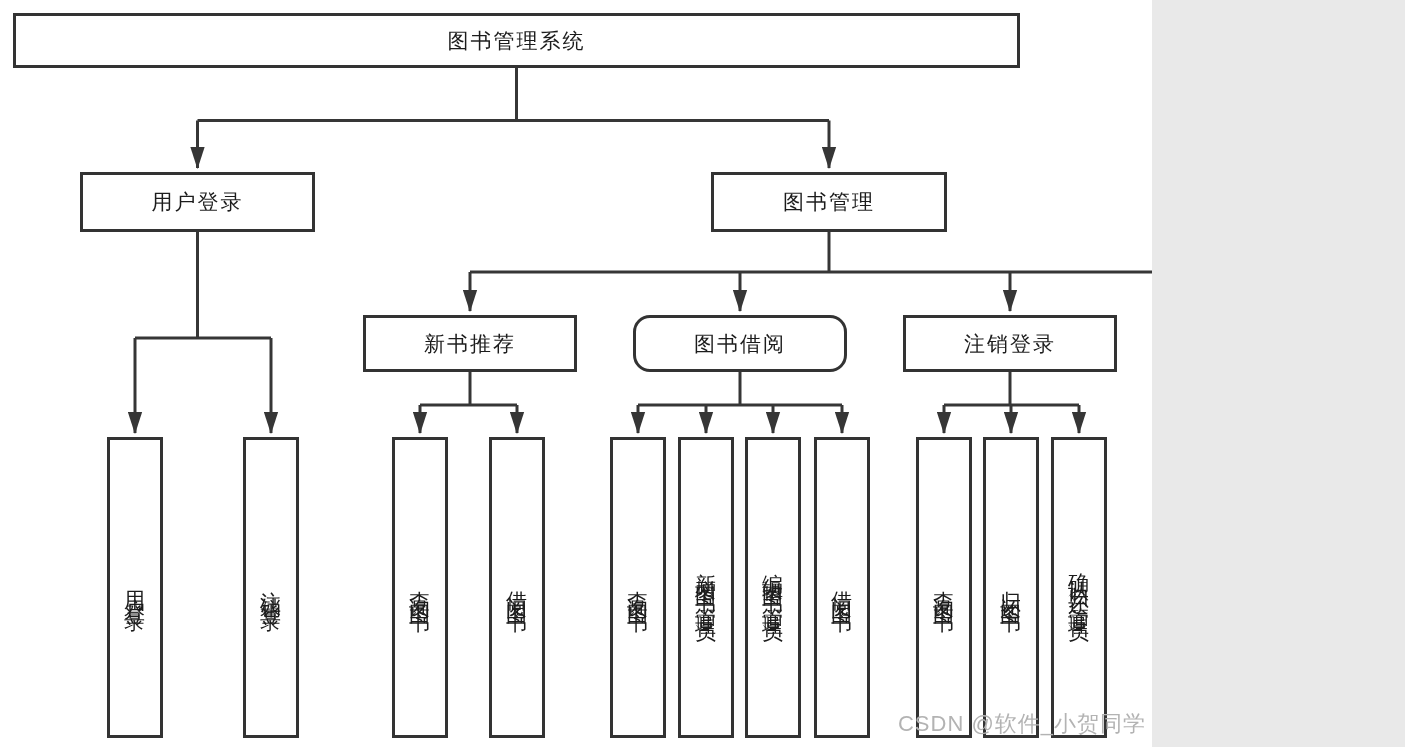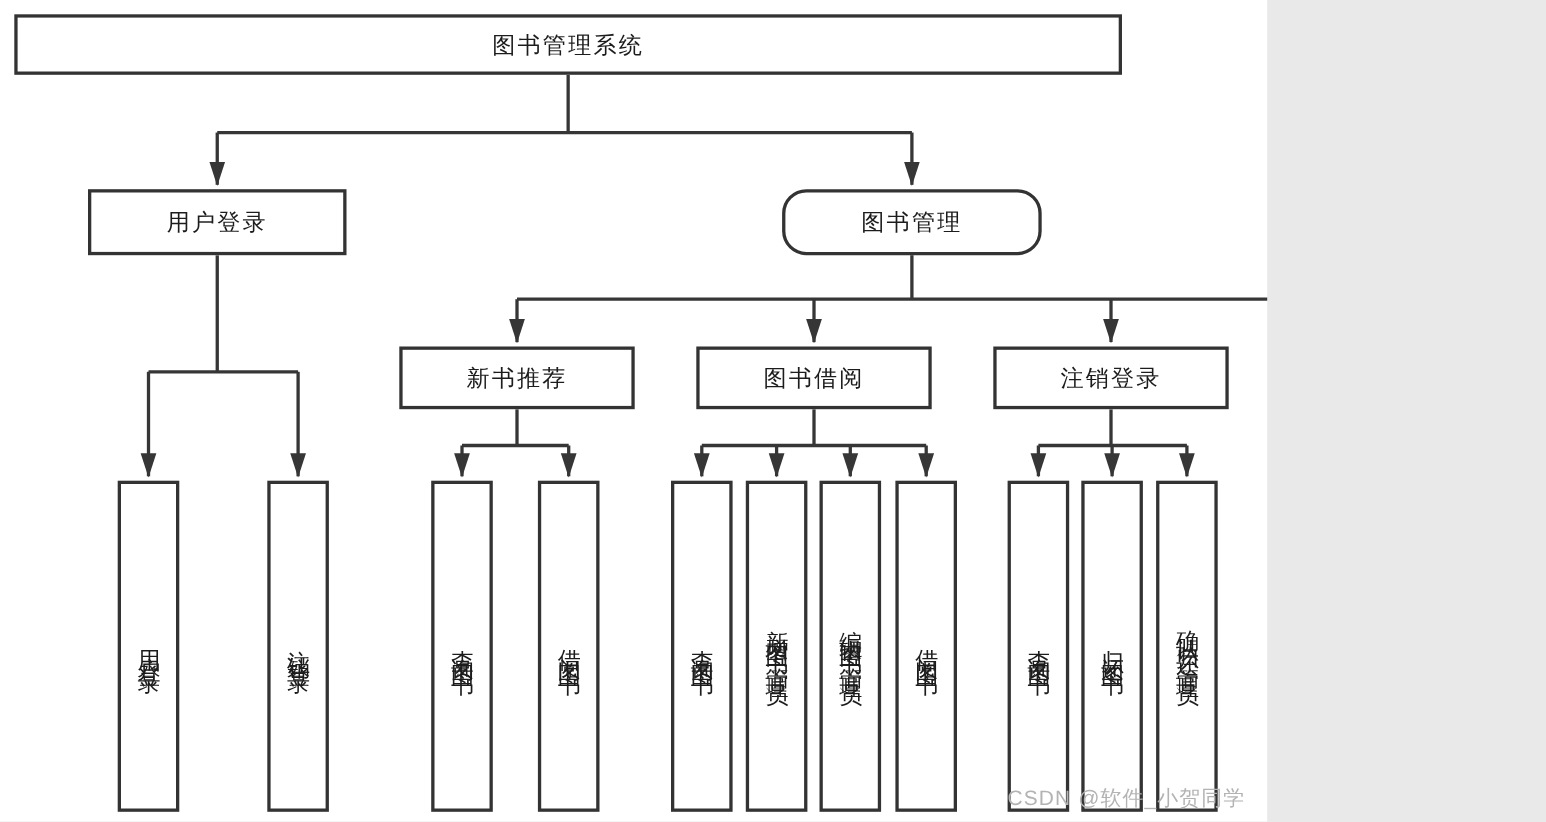--- a/index.html
+++ b/index.html
@@ -36,37 +36,37 @@
   }
   .leaf span{
     writing-mode:vertical-rl;
     text-orientation:mixed;
     letter-spacing:7px;
     font-size:21px;
     line-height:1;
   }
   .root-box{left:13px;top:13px;width:1007px;height:55px;}
   .lv2-a{left:80px;top:172px;width:235px;height:60px;}
-  .lv2-b{left:711px;top:172px;width:236px;height:60px;border-radius:22px;}
+  .lv2-b{left:711px;top:172px;width:236px;height:60px;}
   .lv3{top:315px;width:214px;height:57px;}
   .lv3-a{left:363px;}
-  .lv3-b{left:633px;}
+  .lv3-b{left:633px;border-radius:17px;}
   .lv3-c{left:903px;}
   .lv3-d{left:1173px;}
   .leaf{top:437px;width:56px;height:301px;}
   .lf-1{left:107px;}  .lf-2{left:243px;}
   .lf-3{left:392px;}  .lf-4{left:489px;}
   .lf-5{left:610px;}  .lf-6{left:678px;}
   .lf-7{left:745px;}  .lf-8{left:814px;}
   .lf-9{left:916px;}  .lf-10{left:983px;} .lf-11{left:1051px;}
   .lf-12{left:1197px;} .lf-13{left:1313px;}
   .watermark{
     position:absolute;
-    right:20px;bottom:8px;
-    font-size:19px;
+    right:6px;bottom:8px;
+    font-size:22px;
     color:var(--watermark);
     letter-spacing:1px;
   }
 </style>
 </head>
 <body>
 
 <div class="stage">
 
   <svg class="wires" viewBox="0 0 1405 747" xmlns="http://www.w3.org/2000/svg">

